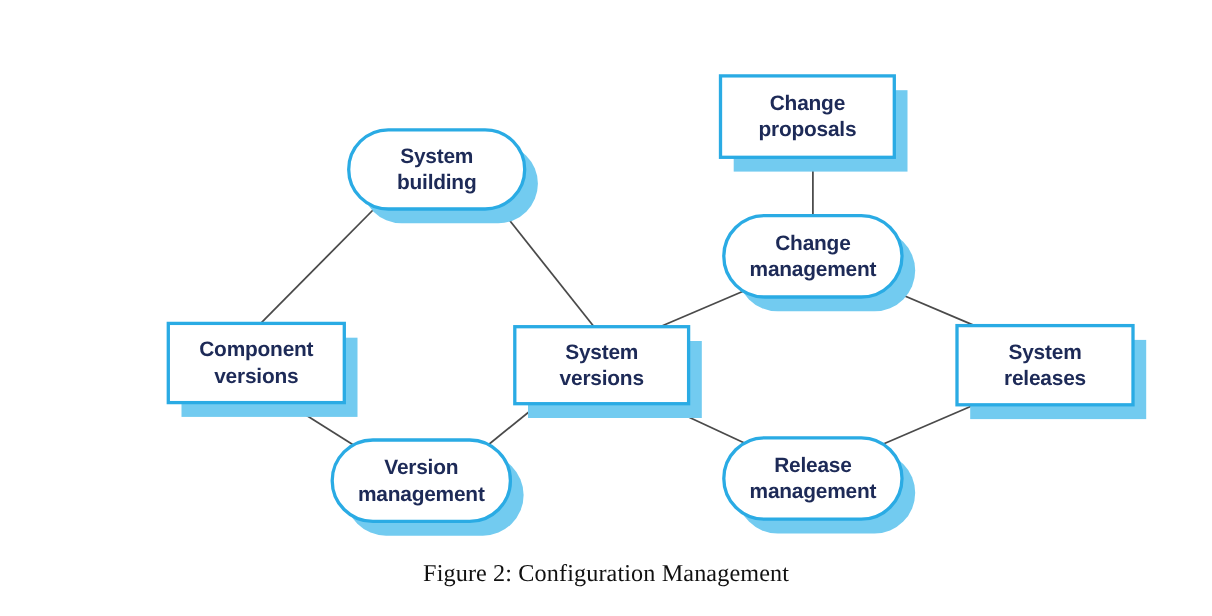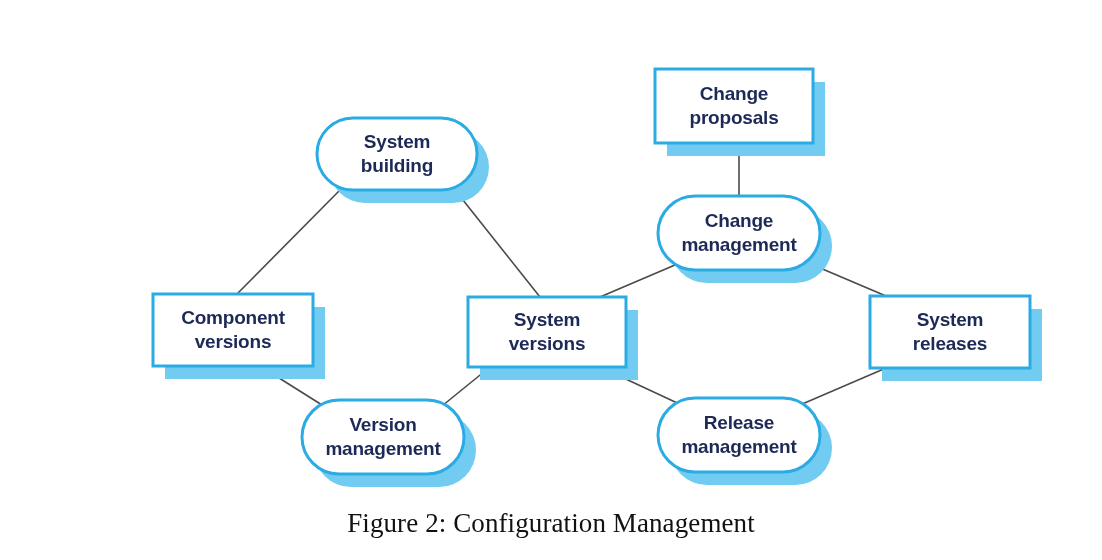--- a/index.html
+++ b/index.html
@@ -57,21 +57,21 @@
     stroke: #2aabe4;
     stroke-width: 3px;
   }
   #figure-caption {
     position: absolute;
     left: 0;
     top: 508px;
     width: 1102px;
     text-align: center;
     font-family: "Liberation Serif", serif;
-    font-size: 27px;
+    font-size: 22px;
     color: #111111;
     letter-spacing: 0.1px;
     white-space: nowrap;
   }
 </style>
 </head>
 <body>
 
 <div id="figure-root">
 

